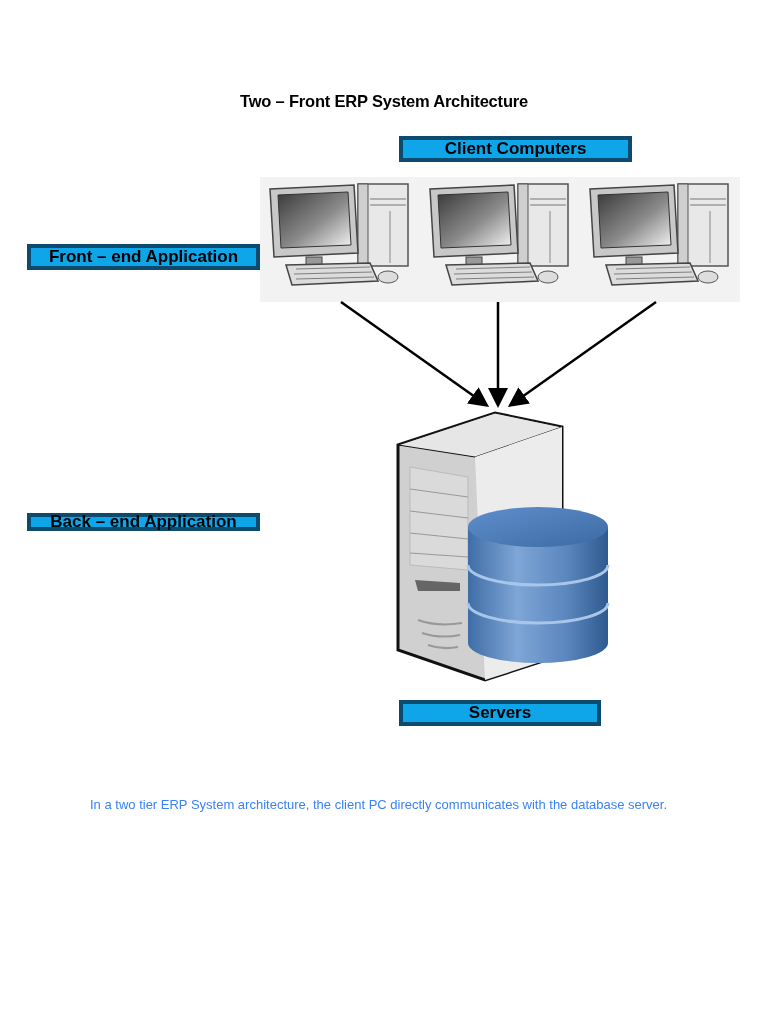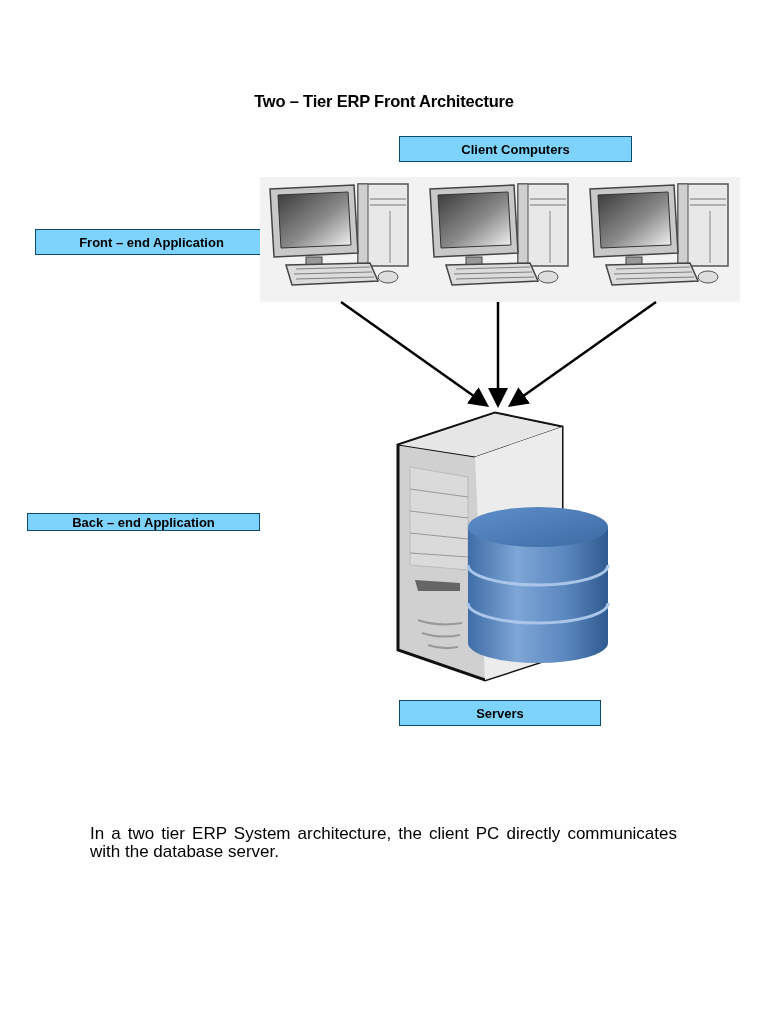--- a/index.html
+++ b/index.html
@@ -1,37 +1,37 @@
 <!DOCTYPE html>
 <html><head>
 <meta charset="utf-8">
 <style>
   html, body { margin:0; padding:0; }
   body { width:768px; height:1024px; background:#ffffff; position:relative; overflow:hidden;
          font-family:"Liberation Sans", sans-serif; color:#000; }
   .title { position:absolute; left:0; width:768px; top:92px; text-align:center;
            font-weight:bold; font-size:16.5px; letter-spacing:-0.2px; }
   .title span { position:relative; left:0px; }
-  .label-box { position:absolute; border:1px solid #0c4a6e; background:#7dd3fc; box-sizing:border-box;
-               font-weight:bold; font-size:13px; text-align:center; display:flex; align-items:center; justify-content:center; }
+  .label-box { position:absolute; border:4px solid #0c4a6e; background:#0ea5e9; box-sizing:border-box;
+               font-weight:bold; font-size:17px; text-align:center; display:flex; align-items:center; justify-content:center; }
   #client-label { left:399px; top:136px; width:233px; height:26px; }
-  #front-label { left:27px; top:229px; width:233px; height:26px;margin-left:8px; }
+  #front-label { left:27px; top:244px; width:233px; height:26px; }
   #back-label { left:27px; top:513px; width:233px; height:18px; }
   #servers-label { left:399px; top:700px; width:202px; height:26px; }
   .computers-strip { position:absolute; left:260px; top:177px; width:480px; height:125px; background:#f2f2f2; }
   .pc { position:absolute; top:4px; width:150px; height:115px; }
   .arrows { position:absolute; left:0; top:0; }
   .server { position:absolute; left:390px; top:405px; width:230px; height:285px; }
-  .description { position:absolute; left:90px; top:825px; width:587px; font-size:17px; line-height:18px;
-                 text-align:justify; color:#000000; }
+  .description { position:absolute; left:90px; top:796px; width:587px; font-size:13px; line-height:18px;
+                 text-align:justify; color:#3b82f6; }
 </style>
 </head>
 <body>
 
-<div class="title"><span>Two – Tier ERP Front Architecture</span></div>
+<div class="title"><span>Two – Front ERP System Architecture</span></div>
 
 <div class="label-box" id="client-label">Client Computers</div>
 <div class="label-box" id="front-label">Front – end Application</div>
 
 <div class="computers-strip">
 
   <svg class="pc" style="left:6px" viewBox="0 0 150 115">
     <defs>
       <linearGradient id="scr1" x1="0" y1="0" x2="1" y2="1">
         <stop offset="0" stop-color="#3a3a3a"></stop>

